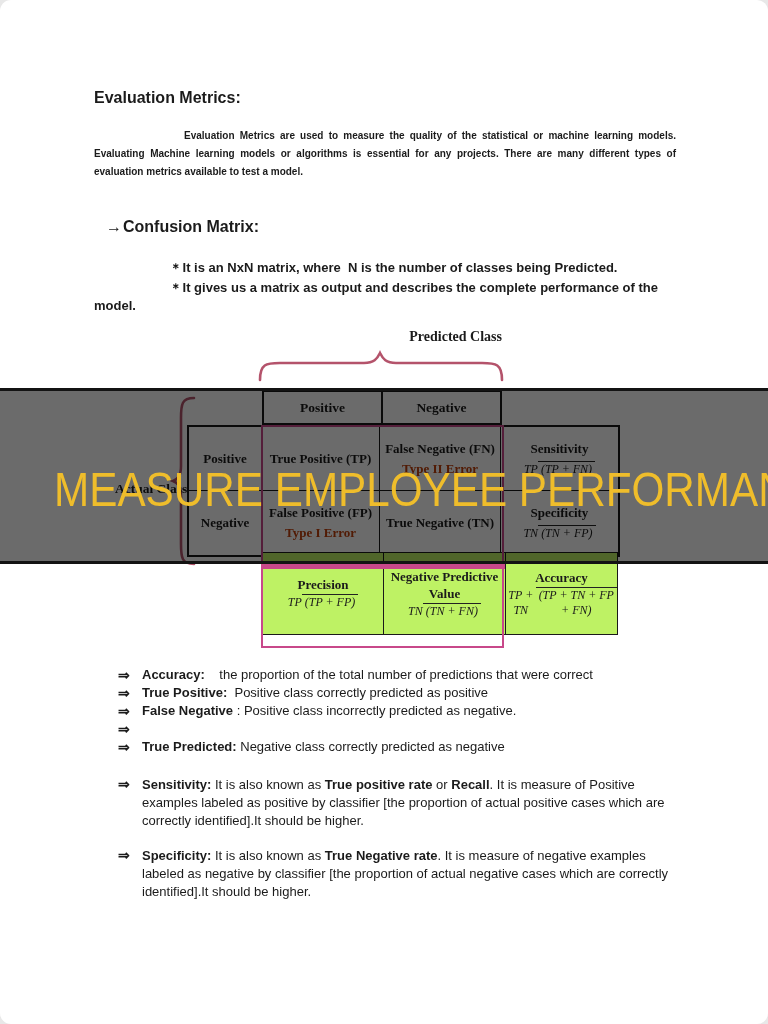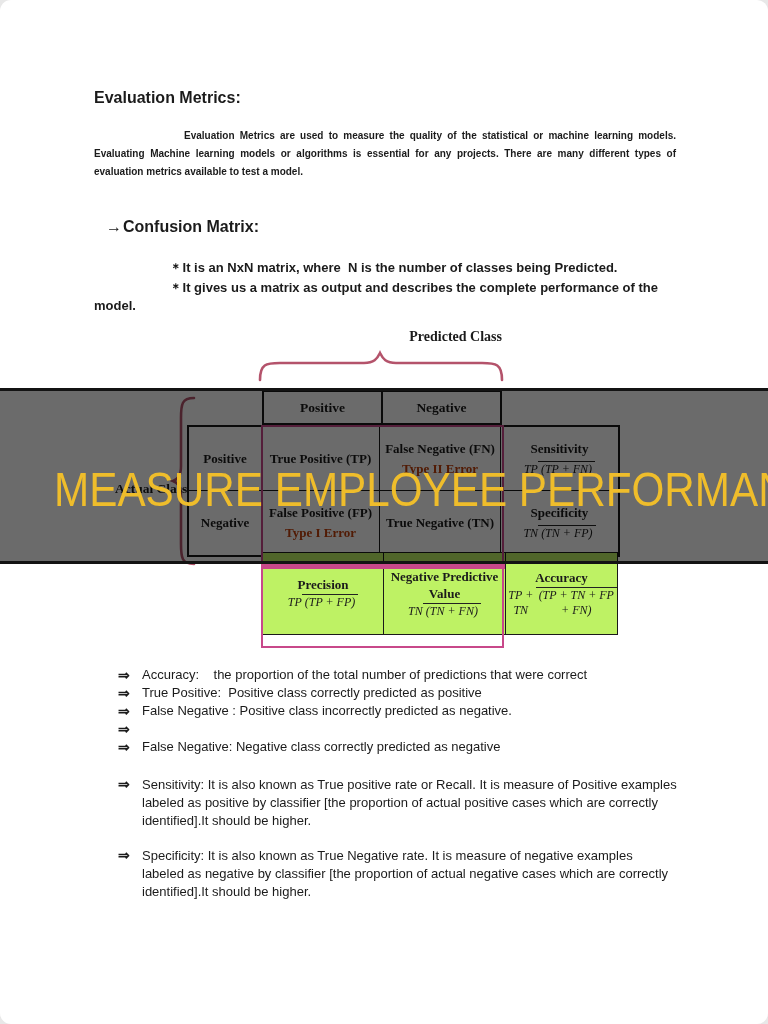--- a/index.html
+++ b/index.html
@@ -93,21 +93,21 @@
     font-size:48px; font-weight:400; white-space:nowrap; line-height:50px;
   }
   .banner-line2 span { display:inline-block; transform:scaleX(0.88); transform-origin:center; }
   
   .defs { position:absolute; left:118px; top:666px; width:566px; list-style:none; }
   .defs li { display:flex; line-height:18px; }
   .note-sens { position:absolute; left:118px; top:776px; width:560px; display:flex; }
   .note-spec { position:absolute; left:118px; top:847px; width:560px; display:flex; }
   .dbl-arrow { width:24px; flex:0 0 24px; font-size:14px; font-weight:700; }
   .def-text { font-size:13px; white-space:pre-wrap; line-height:18px; }
-  .def-text b { font-weight:400; }
+  .def-text b { font-weight:700; }
   .def-text span { font-weight:400;margin-top:38px; }
 </style>
 </head>
 <body>
 
 <div class="page">
 
   <div class="doc-title">Evaluation Metrics:</div>
   <div class="intro">Evaluation Metrics are used to measure the quality of the statistical or machine learning models. Evaluating Machine learning models or algorithms is essential for any projects. There are many different types of evaluation metrics available to test a model.</div>
   <div class="section-head">
@@ -205,21 +205,21 @@
       </li>
     <li>
         <span class="dbl-arrow">⇒</span>
         <span class="def-text"><b>False Negative</b><span> : Positive class incorrectly predicted as negative.</span></span>
       </li>
     <li>
         <span class="dbl-arrow">⇒</span>
       </li>
     <li>
         <span class="dbl-arrow">⇒</span>
-        <span class="def-text"><b>False Negative:</b><span> Negative class correctly predicted as negative</span></span>
+        <span class="def-text"><b>True Predicted:</b><span> Negative class correctly predicted as negative</span></span>
       </li>
   </ul>
 
   <div class="note-sens">
     <span class="dbl-arrow">⇒</span>
     <span class="def-text"><b>Sensitivity:</b><span> It is also known as </span><b>True positive rate</b><span> or </span><b>Recall</b><span>. It is measure of Positive examples labeled as positive by classifier [the proportion of actual positive cases which are correctly identified].It should be higher.</span></span>
   </div>
   <div class="note-spec">
     <span class="dbl-arrow">⇒</span>
     <span class="def-text"><b>Specificity:</b><span> It is also known as </span><b>True Negative rate</b><span>. It is measure of negative examples labeled as negative by classifier [the proportion of actual negative cases which are correctly identified].It should be higher.</span></span>

